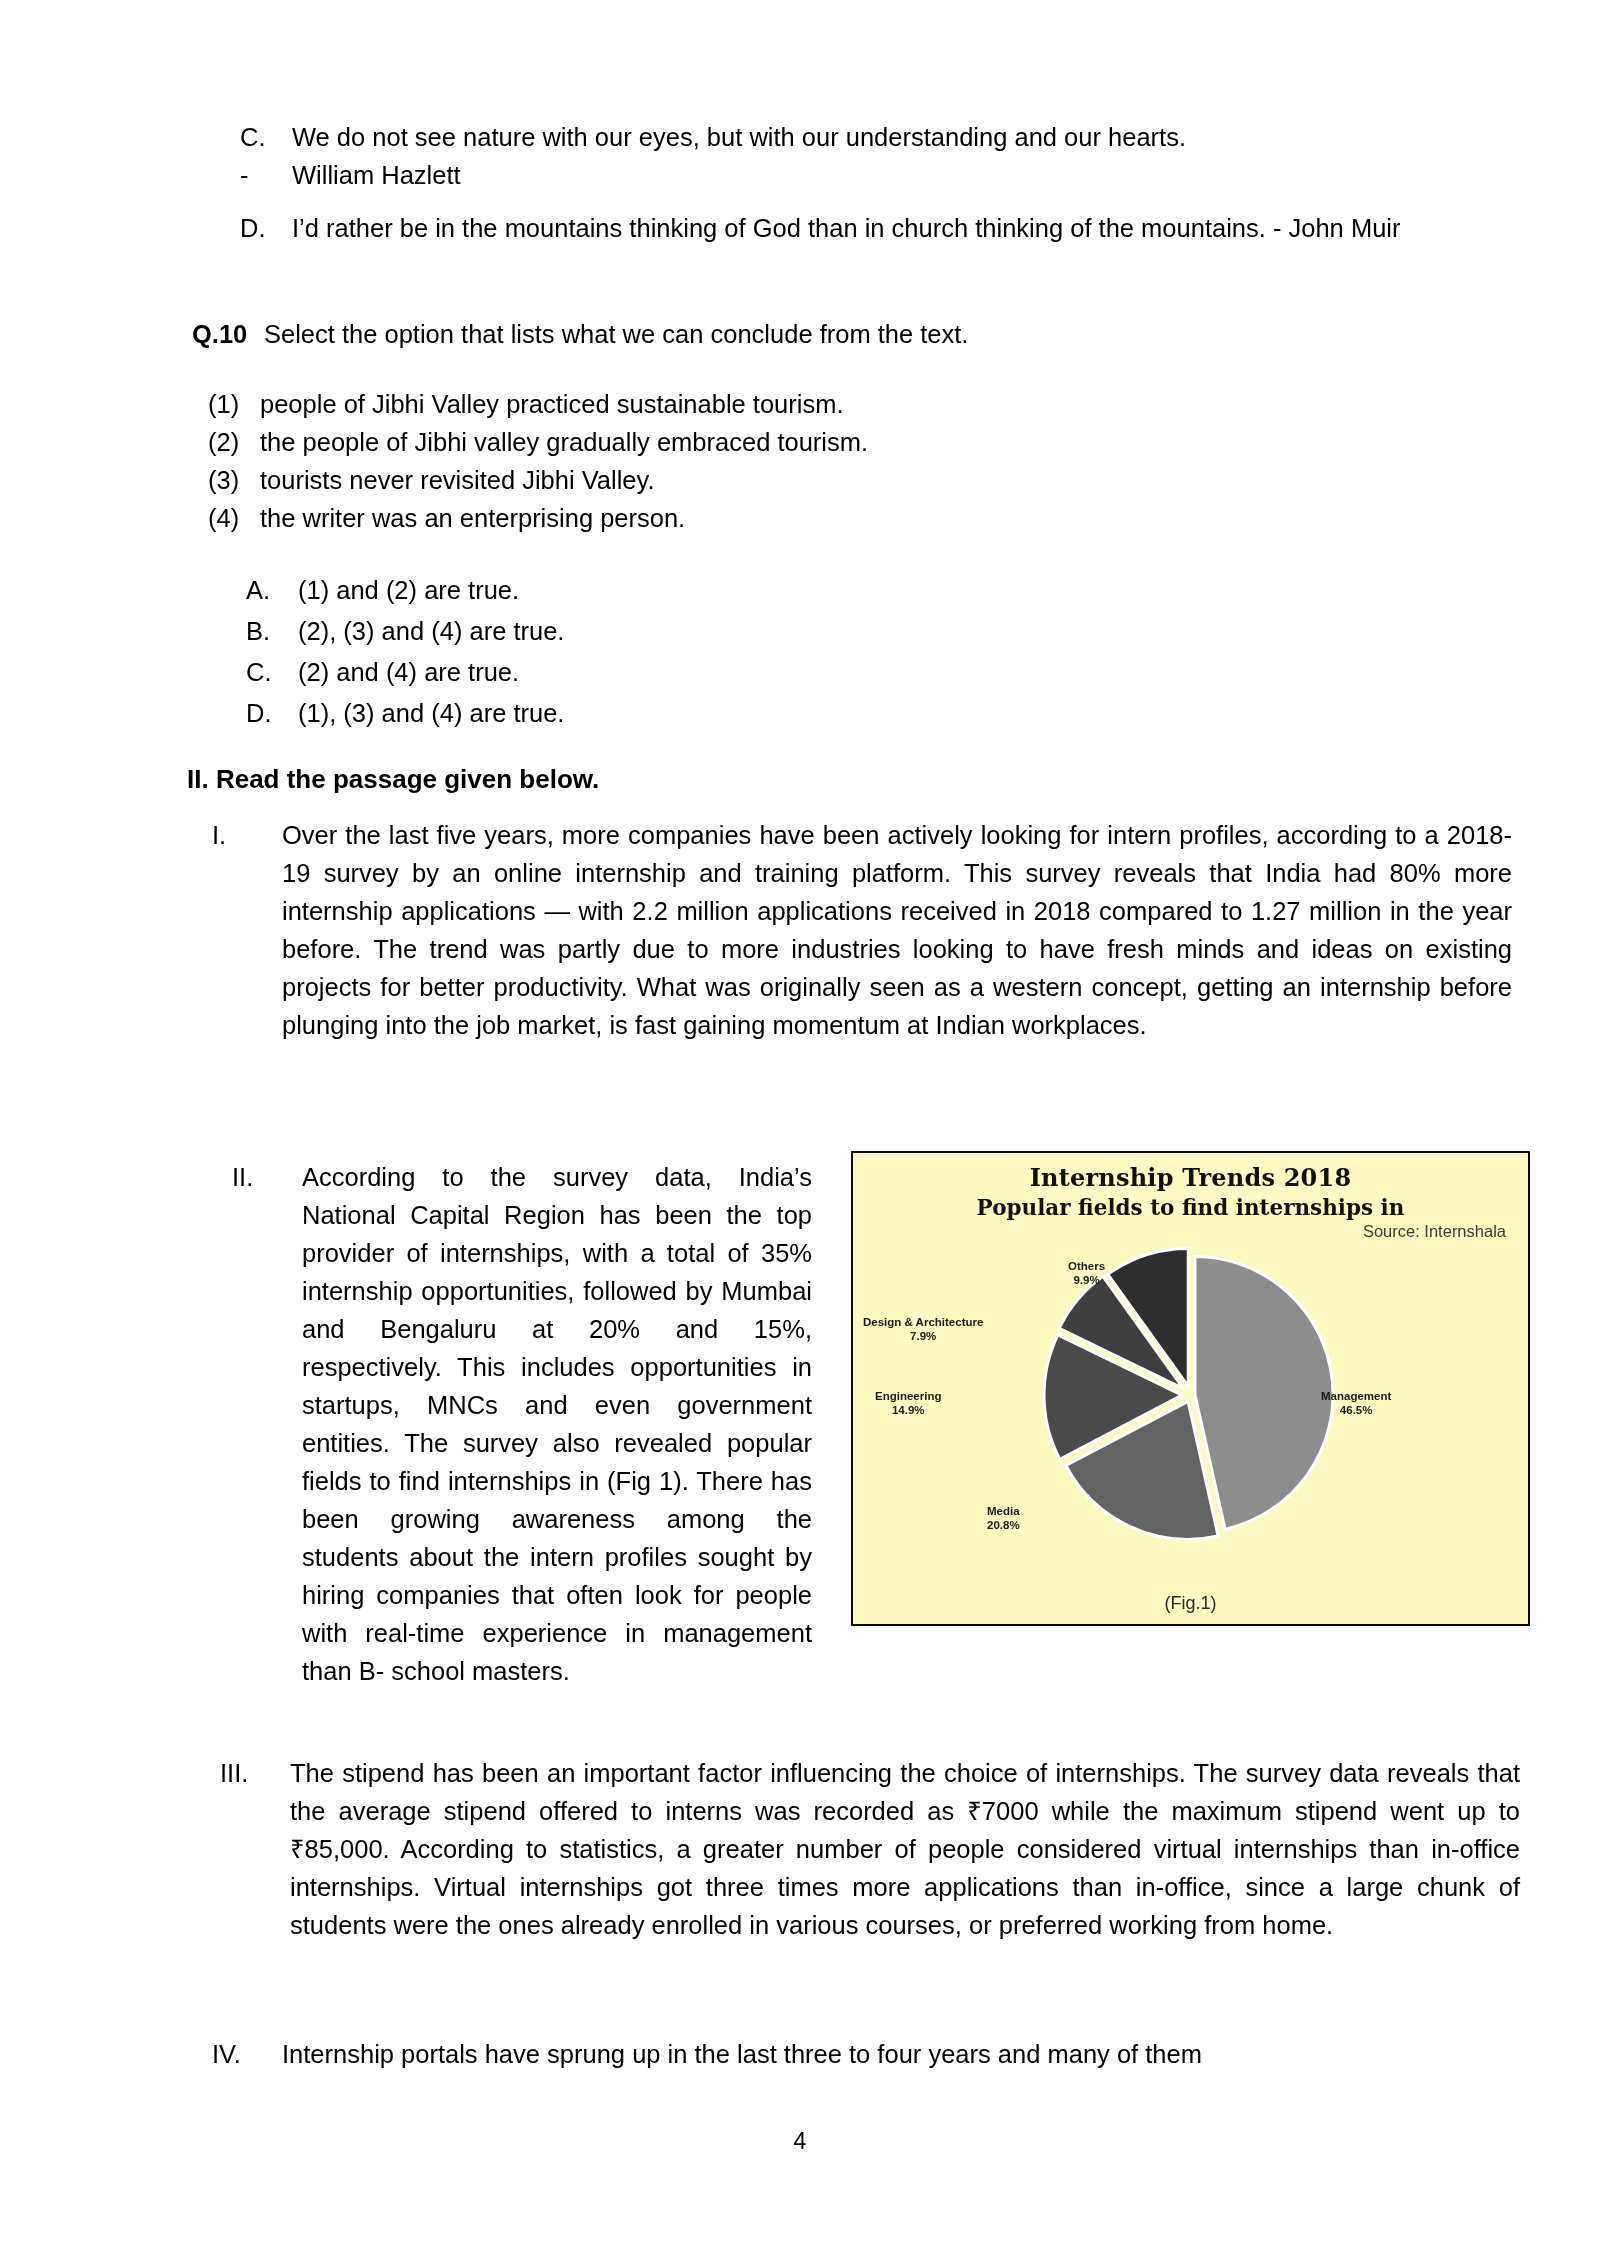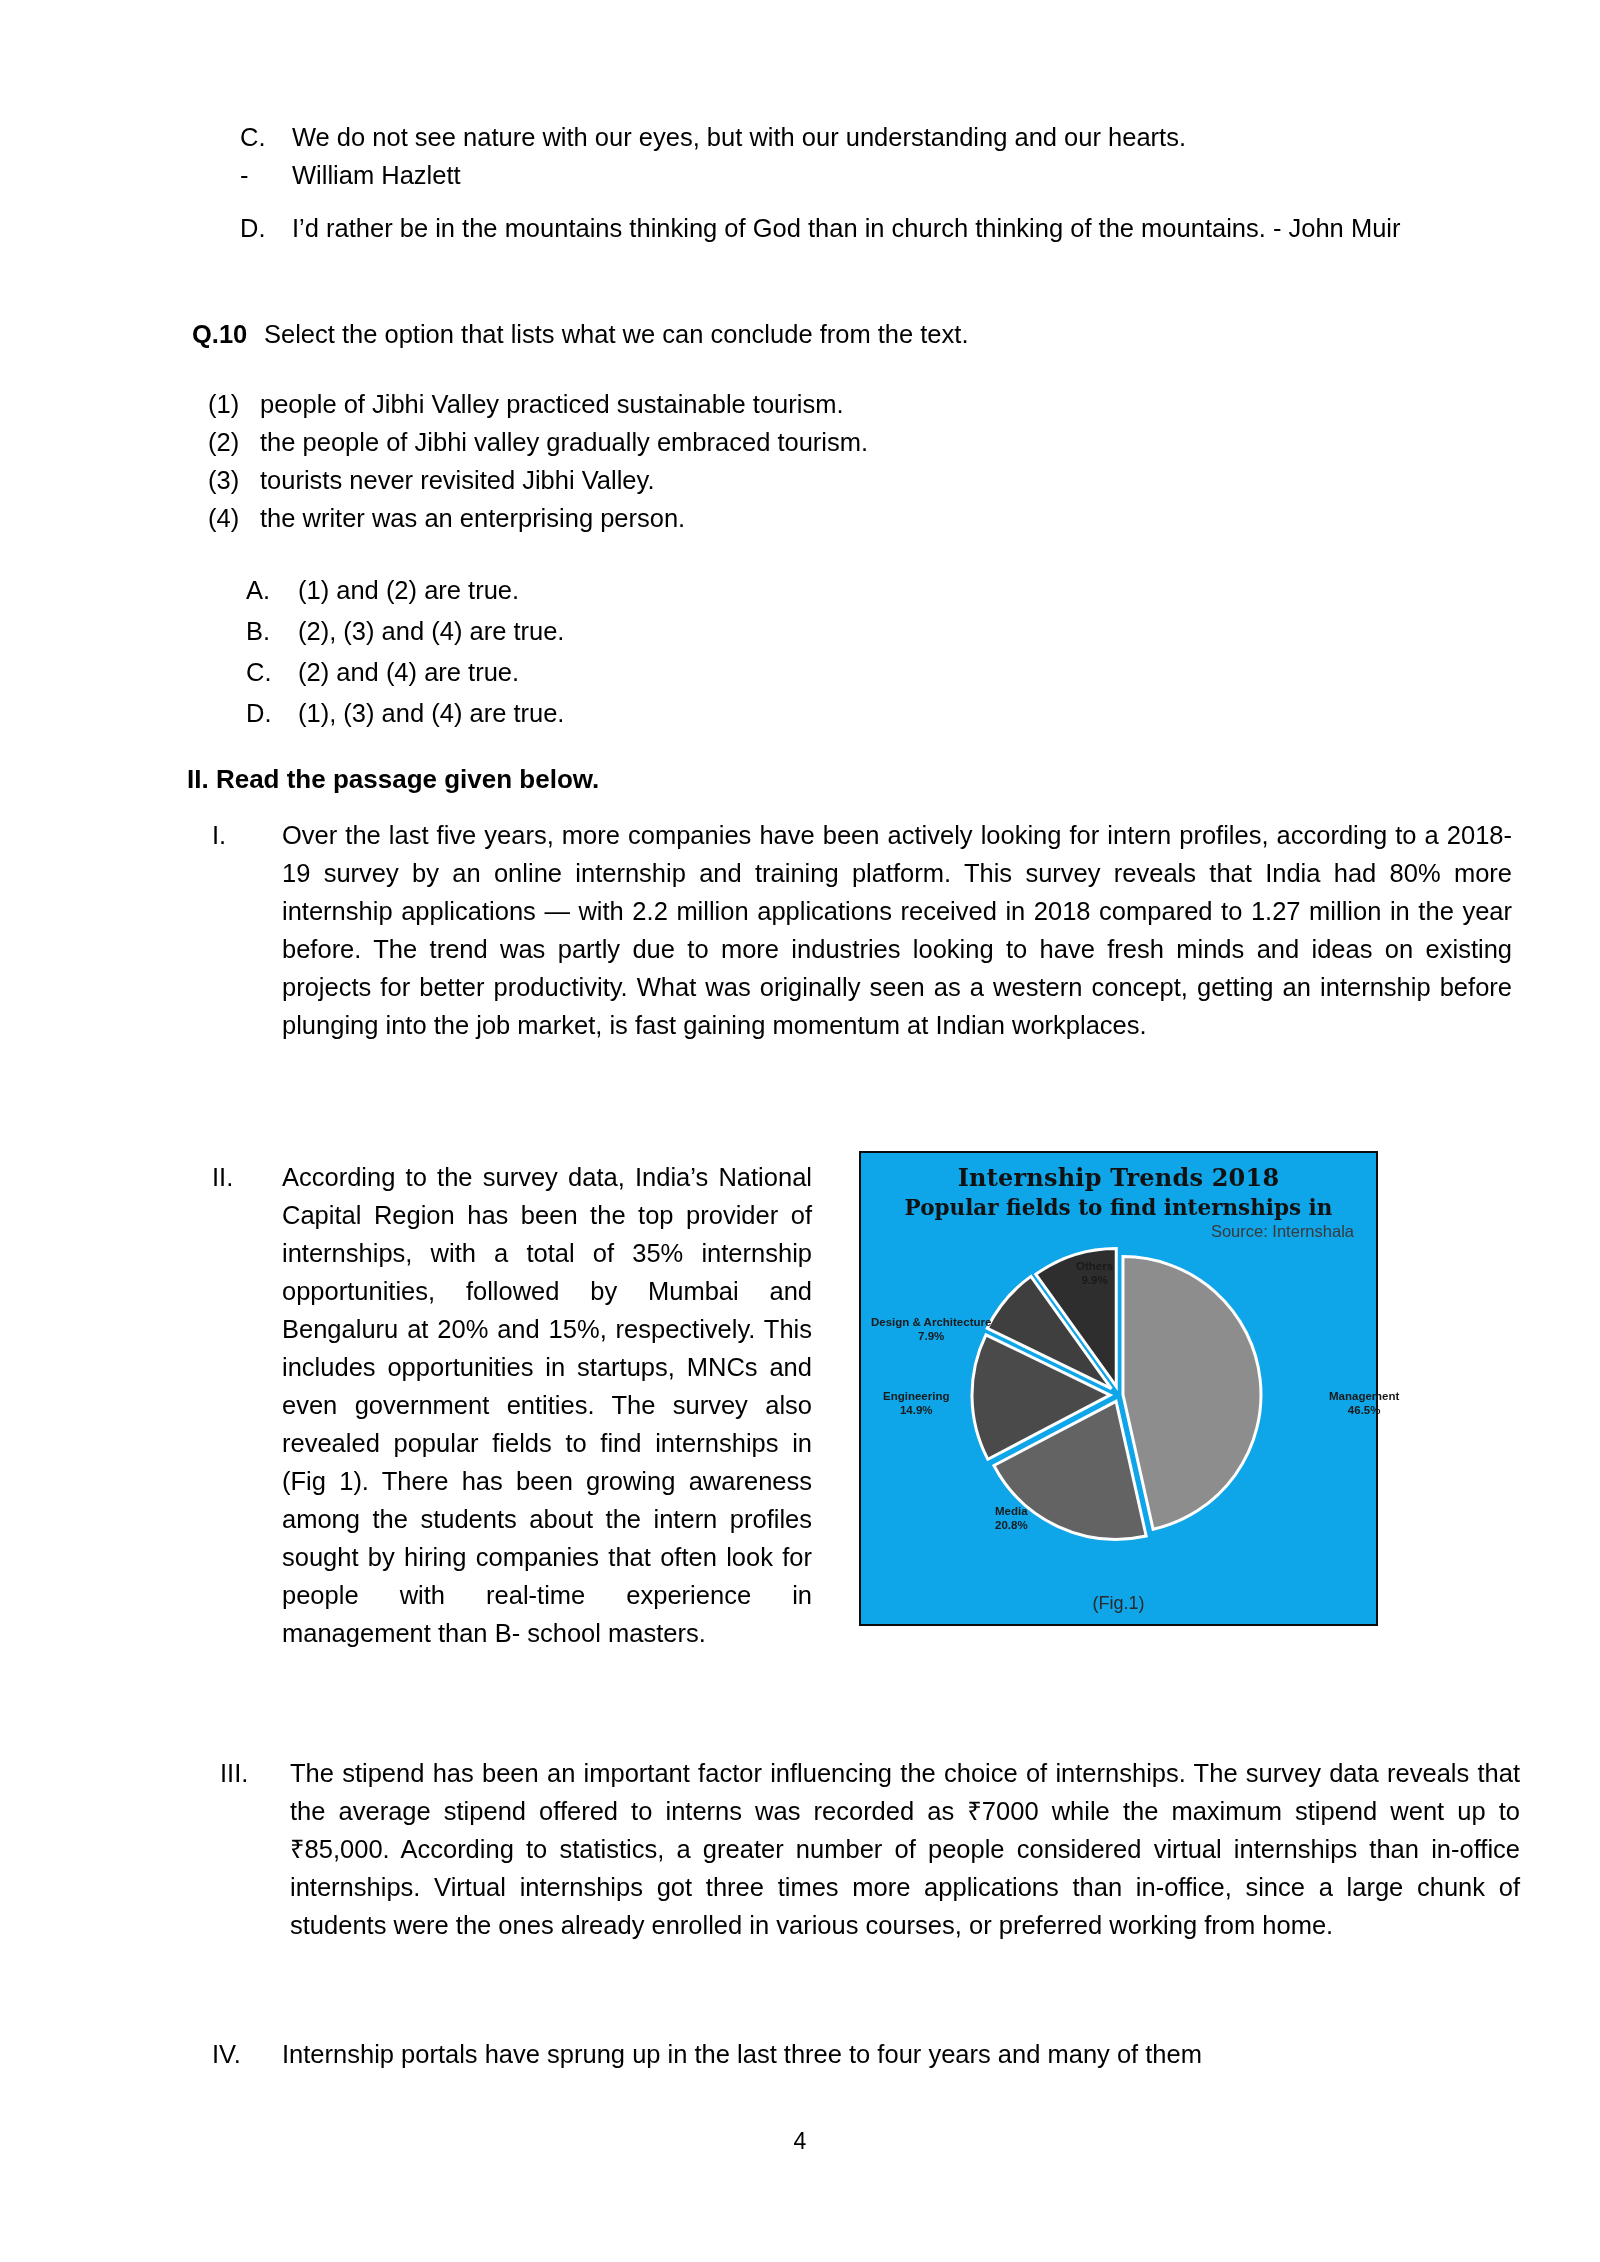--- a/index.html
+++ b/index.html
@@ -86,37 +86,36 @@
     line-height: 38px;
     display: flex;
     text-align: justify;
   }
   .para .rnum { flex: 0 0 auto; width: 70px; }
   .para .ptxt { flex: 1; text-align: justify; text-justify: inter-word; }
   .para.last .ptxt { text-align: justify; }
 
   
   #para-2 { left: 212px; top: 1158px; width: 600px; }
-  #para-2 .rnum { width: 70px; }
+  #para-2 .rnum { width: 70px; margin-left: 20px; }
   #para-2 .ptxt { width: 510px; }
 
   #para-1 { left: 212px; top: 816px; width: 1300px; }
   #para-3 { left: 220px; top: 1754px; width: 1300px; }
   #para-4 { left: 212px; top: 2035px; width: 1300px; }
 
   
   .chart-box {
     position: absolute;
     left: 851px;
     top: 1151px;
-    width: 519px;
+    width: 679px;
     height: 475px;
     border: 2px solid #0b0b0b;
-    background: #0ea5e9;
-    margin-left: 8px;
+    background: #fef9c3;
   }
   .chart-title {
     text-align: center;
     font-weight: bold;
     font-size: 24px;
     letter-spacing: 0.2px;
     margin-top: 10px;
     color: #111;
     font-family: "DejaVu Serif", serif;
   }

